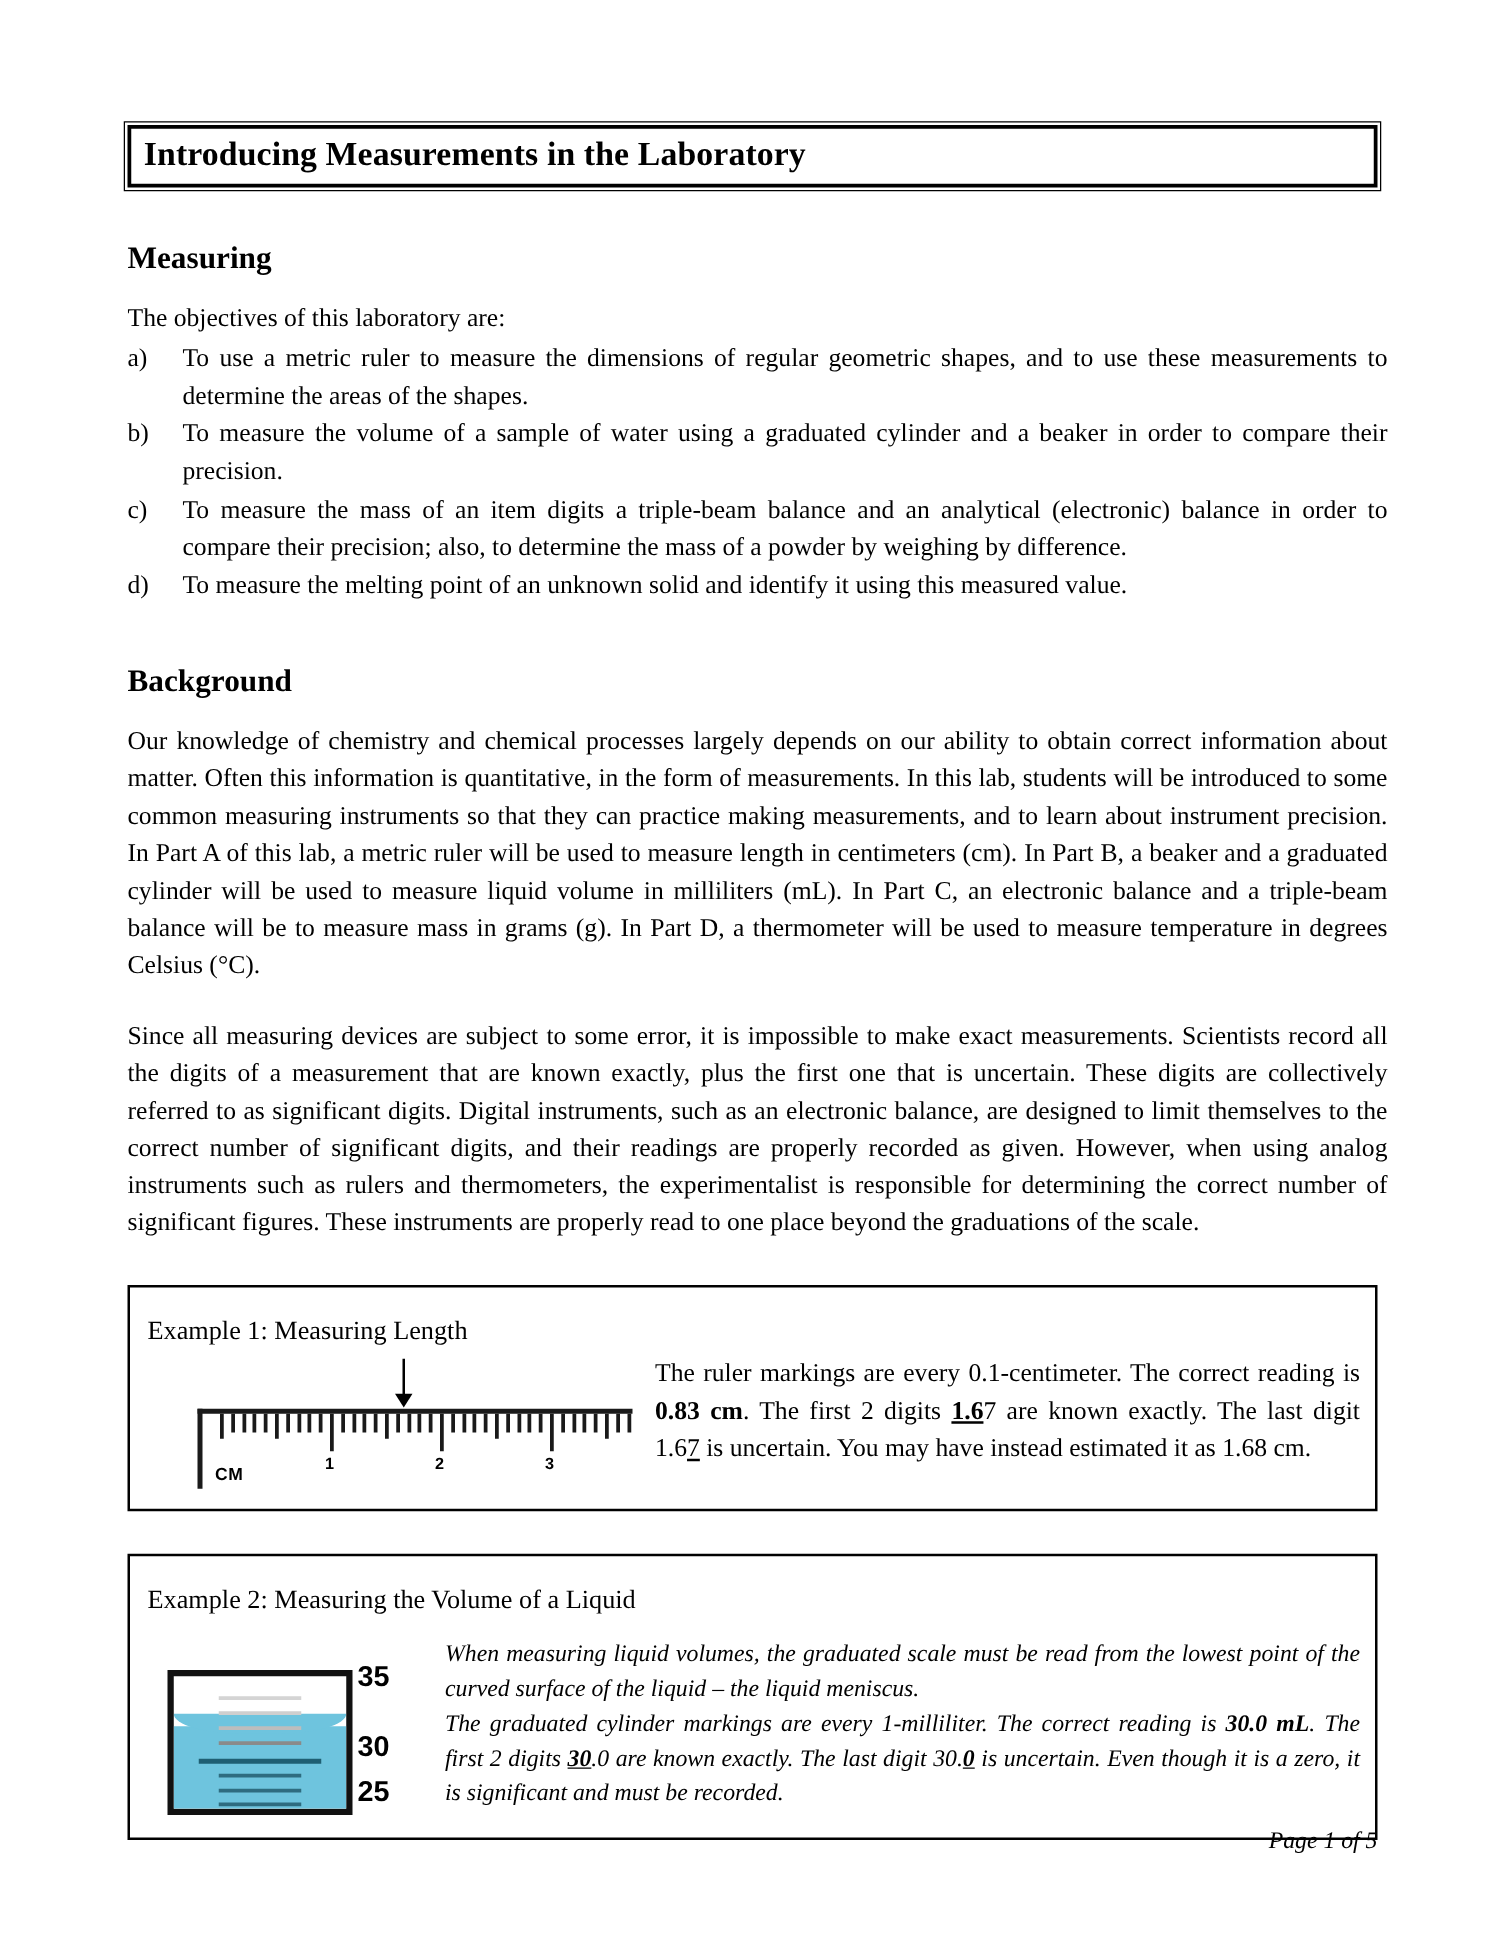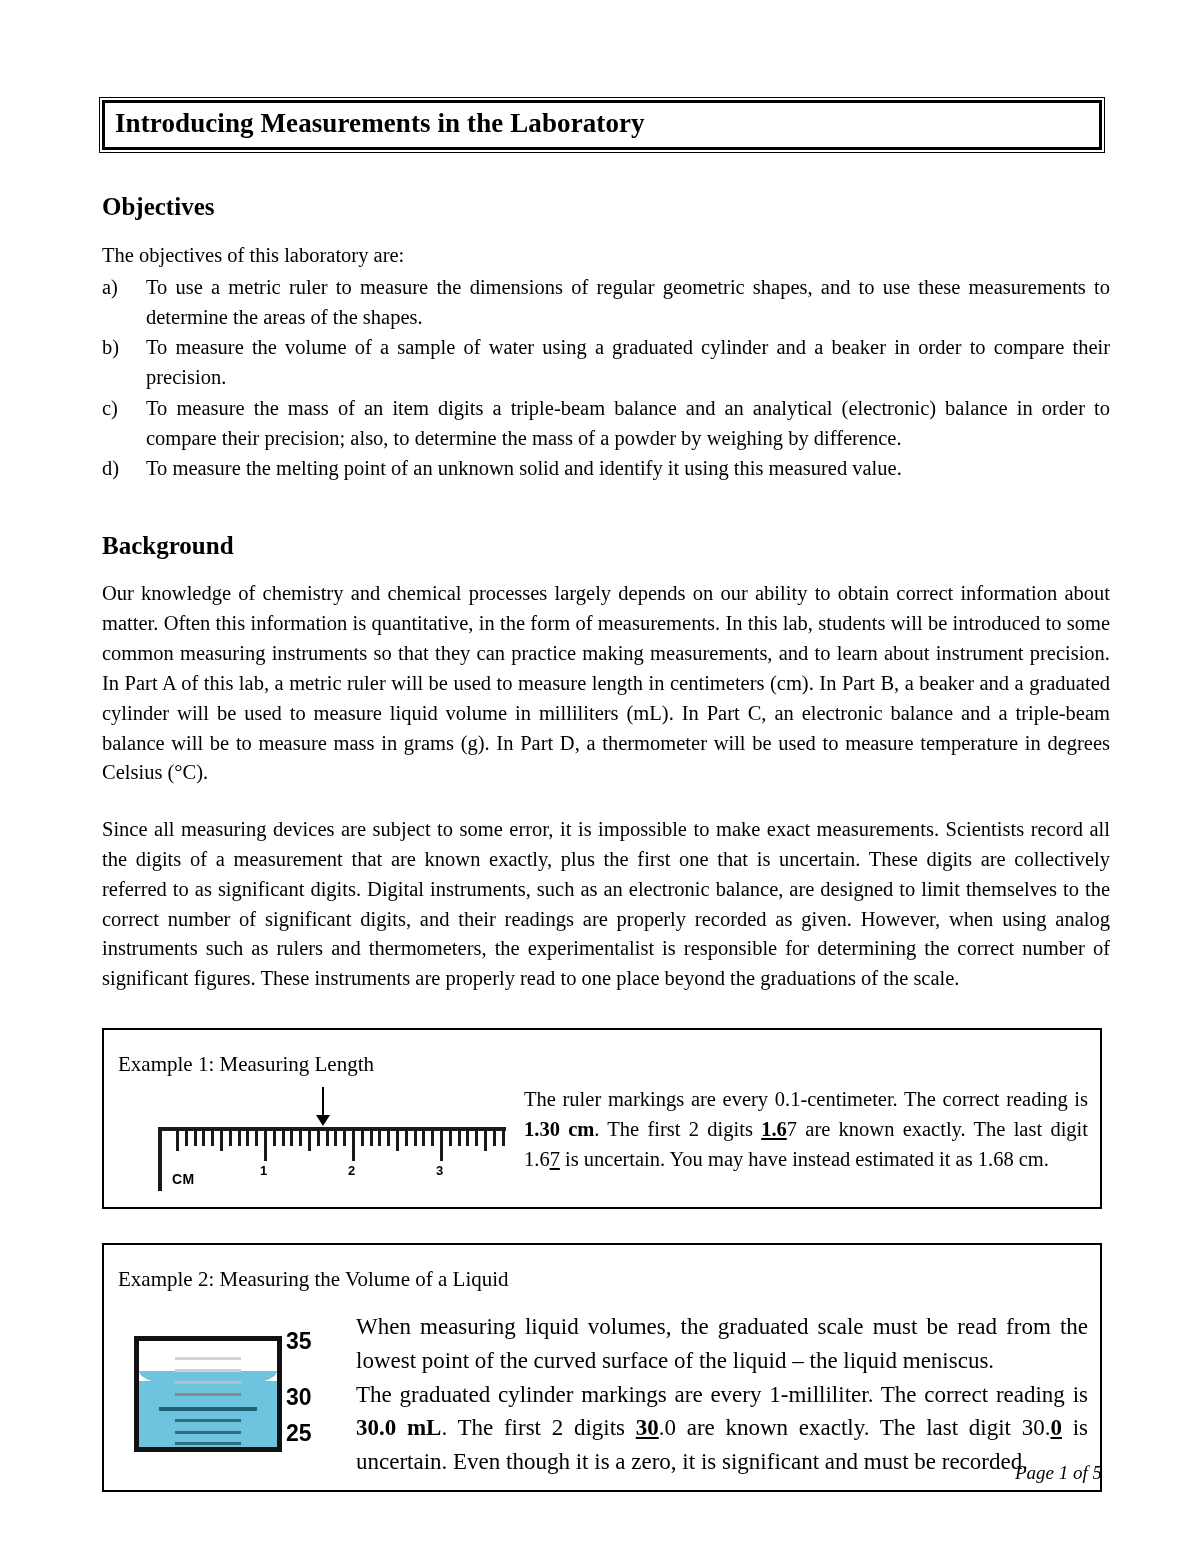--- a/index.html
+++ b/index.html
@@ -122,24 +122,25 @@
   }
   .fig-col-2 {
     width: 232px;
     flex: 0 0 232px;
     padding-top: 12px;
     padding-left: 18px;
     box-sizing: border-box;
   }
   .txt-col-2 {
     flex: 1 1 auto;
-    font-size: 23px;
+    font-size: 19px;
     line-height: 1.46;
     text-align: justify;
     padding-left: 8px;
+    font-style: italic;
   }
   .txt-col-2 p { margin: 0; }
   .txt-col-2 p + p { }
 
   
   .ruler-wrap {
     position: relative;
     width: 360px;
     height: 108px;
     margin-left: 42px;
@@ -272,21 +273,21 @@
 </style>
 </head>
 <body>
 
 <div class="page">
 
   <div class="title-box">
     <h1>Introducing Measurements in the Laboratory</h1>
   </div>
 
-  <h2 class="section">Objectives</h2>
+  <h2 class="section">Measuring</h2>
   <p class="lead">The objectives of this laboratory are:</p>
   <ol class="objectives">
     <li>
       <span class="marker">a)</span>
       <span>To use a metric ruler to measure the dimensions of regular geometric shapes, and to use these measurements to determine the areas of the shapes.</span>
     </li>
     <li>
       <span class="marker">b)</span>
       <span>To measure the volume of a sample of water using a graduated cylinder and a beaker in order to compare their precision.</span>
     </li>
@@ -354,21 +355,21 @@
                 <div class="tick minor" style="left: 343.6px;"></div>
               </div>
             <div class="cm-label">CM</div>
           <div class="ruler-num" style="left: 102px;">1</div>
               <div class="ruler-num" style="left: 190px;">2</div>
               <div class="ruler-num" style="left: 278px;">3</div>
             </div>
         </div>
       </div>
       <div class="txt-col-1">
-        <span>The ruler markings are every 0.1-centimeter.  The correct reading is </span><b>1.30 cm</b><span>.  The first 2 digits </span><b><u>1.6</u></b><span>7 are known exactly.  The last digit 1.6</span><u>7</u><span> is uncertain.  You may have instead estimated it as 1.68 cm.</span>
+        <span>The ruler markings are every 0.1-centimeter.  The correct reading is </span><b>0.83 cm</b><span>.  The first 2 digits </span><b><u>1.6</u></b><span>7 are known exactly.  The last digit 1.6</span><u>7</u><span> is uncertain.  You may have instead estimated it as 1.68 cm.</span>
       </div>
     </div>
   </div>
 
   <div class="example-box">
     <div class="example-title">Example 2: Measuring the Volume of a Liquid</div>
     <div class="example-body ex2-body">
       <div class="fig-col-2">
         <div class="cyl-wrap">
           <div class="cylinder">

